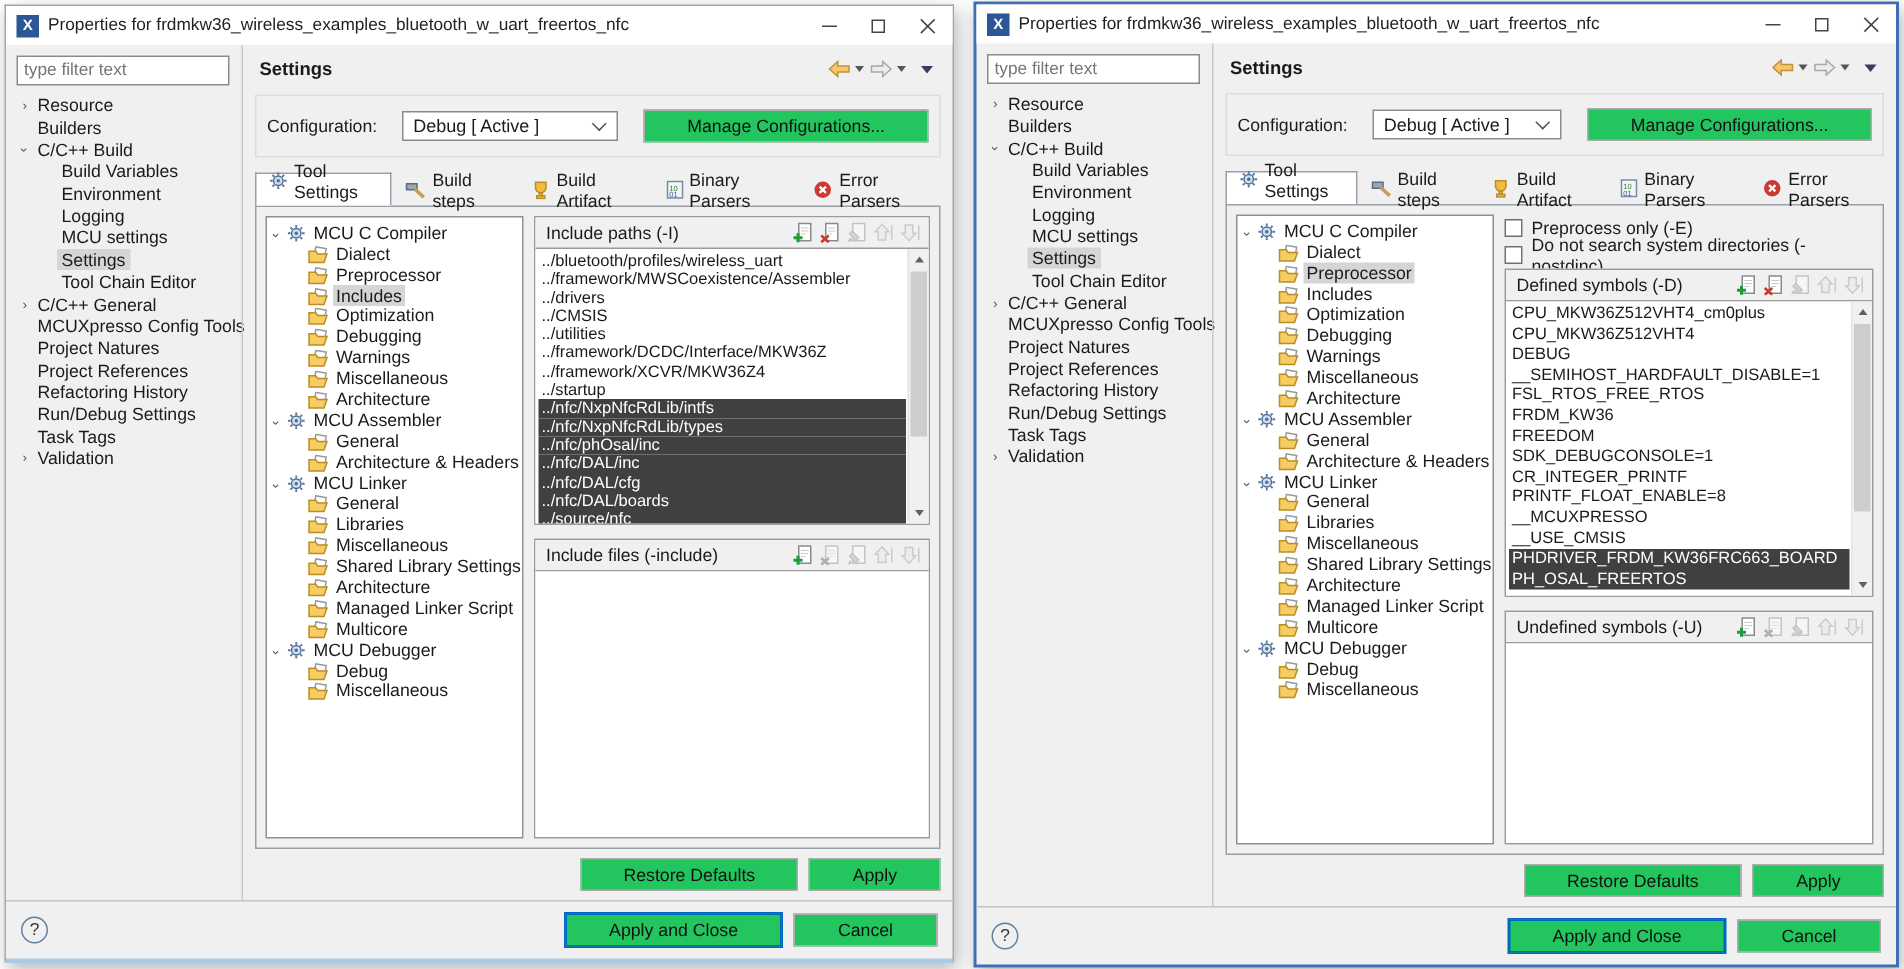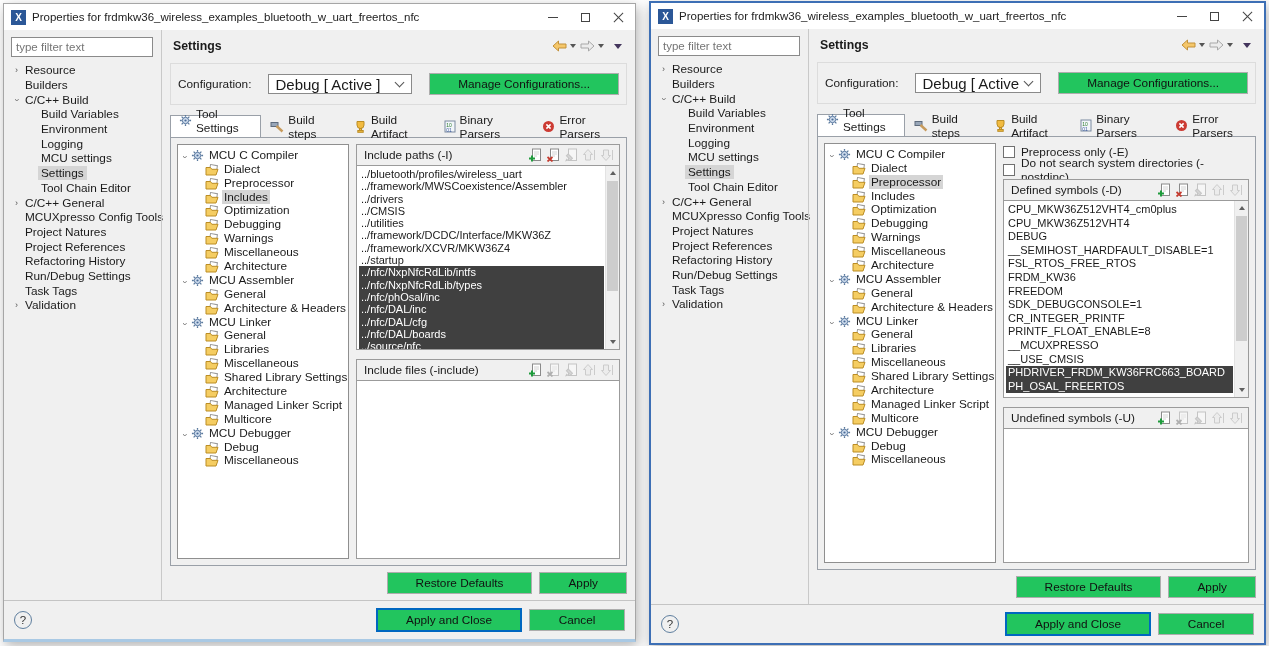--- a/index.html
+++ b/index.html
@@ -43,21 +43,21 @@
   .page-title{font-weight:bold;font-size:12.3px;flex:1}
   .nav-arrows{display:flex;align-items:center}
   .hdr-ic{display:inline-flex;line-height:0}
   .caret{width:0;height:0;border-left:3.5px solid transparent;border-right:3.5px solid transparent;
     border-top:4px solid #555;margin:0 4px 0 3px}
   .menu-tri{border-left-width:4.5px;border-right-width:4.5px;border-top:5.5px solid #43355c;margin-left:6px}
 
   .config-box{margin:6px 8px 0 8px;border:1px solid #dcdcdc;padding:9px 7px;display:flex;align-items:center;gap:17px;flex:0 0 auto}
   .cfg-lbl{font-size:11.8px;flex:0 0 auto}
   .combo{flex:1;height:20px;border:1px solid #8a8a8a;background:#fff;display:flex;align-items:center;
-    font-size:15px;padding-left:6px;min-width:0}
+    font-size:12px;padding-left:6px;min-width:0}
   .combo .val{flex:1;white-space:nowrap;overflow:hidden}
   .combo .chev{width:7px;height:7px;border-right:1.4px solid #555;border-bottom:1.4px solid #555;
     transform:rotate(45deg);margin:-3px 8px 0 4px;flex:0 0 auto}
   .btn{height:22px;background:#22c55e;border:1px solid #adadad;font:11.8px "Liberation Sans",sans-serif;
     padding:0 28px;color:#111;white-space:nowrap}
   .btn.focused{border:1px solid #0067c0;box-shadow:0 0 0 1px #0067c0}
 
   .tabs{display:flex;margin:10px 8px 0 8px;position:relative;z-index:2;flex:0 0 auto}
   .tab{height:22px;display:flex;align-items:center;gap:4px;padding:0 8px;font-size:11.8px;
     border:1px solid transparent;border-bottom:none}

